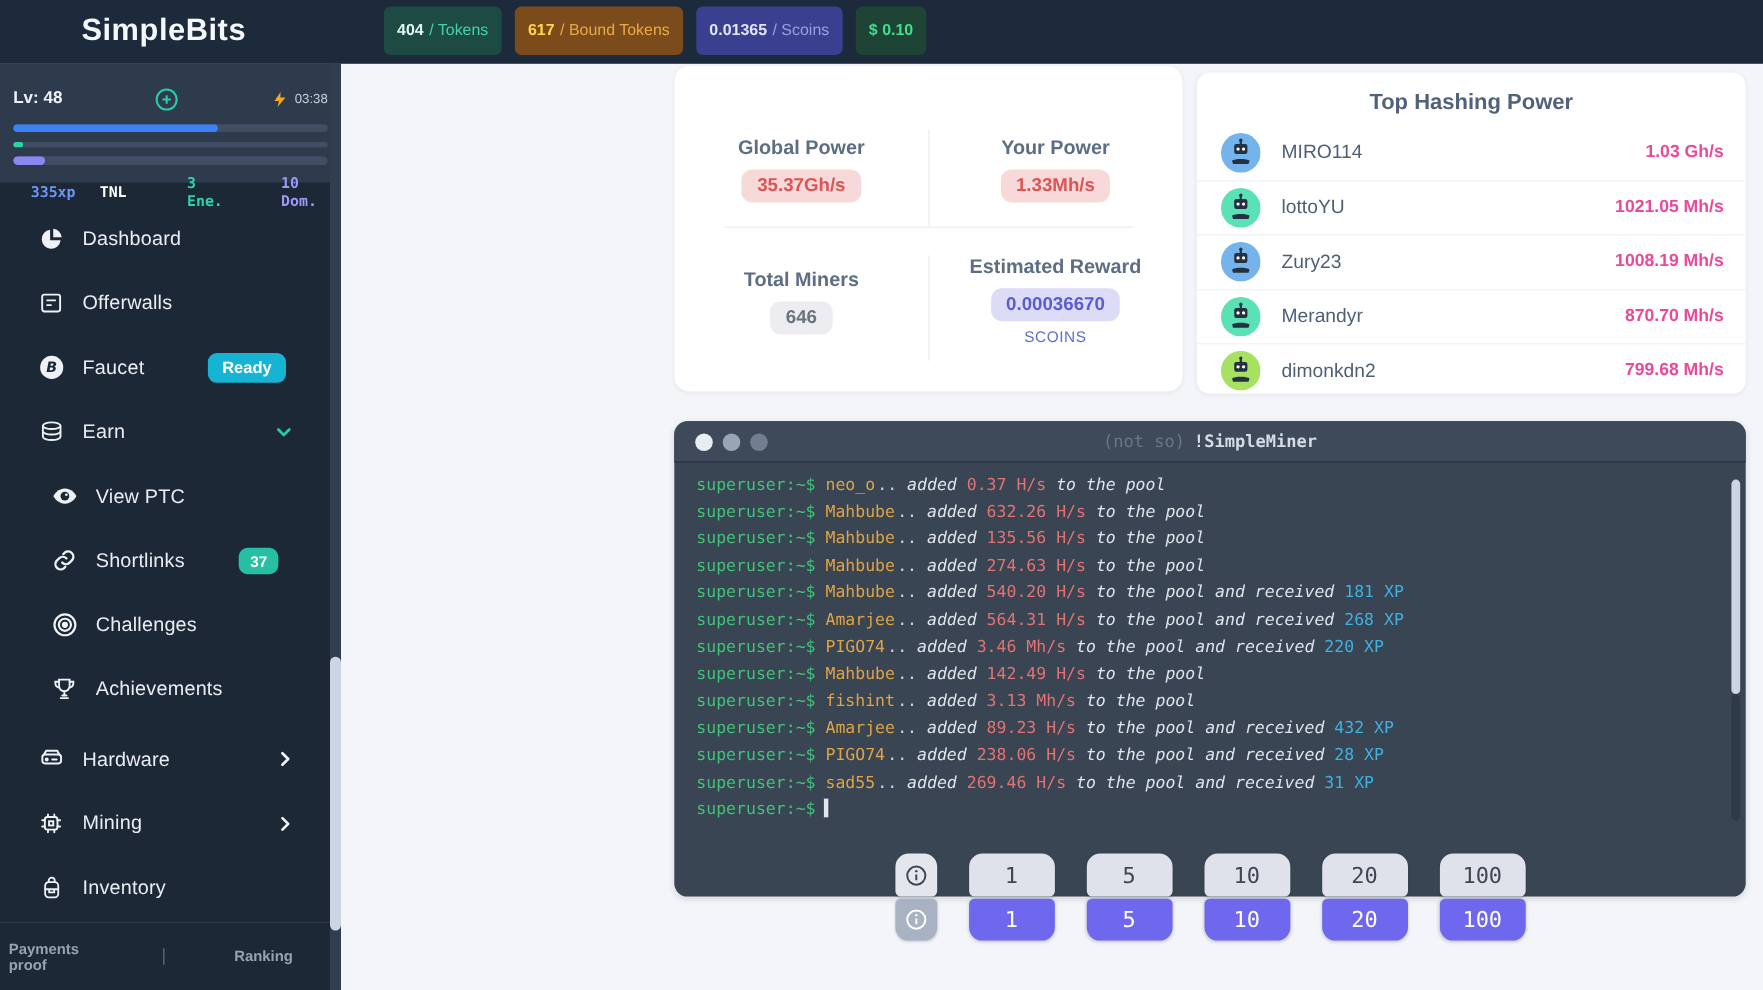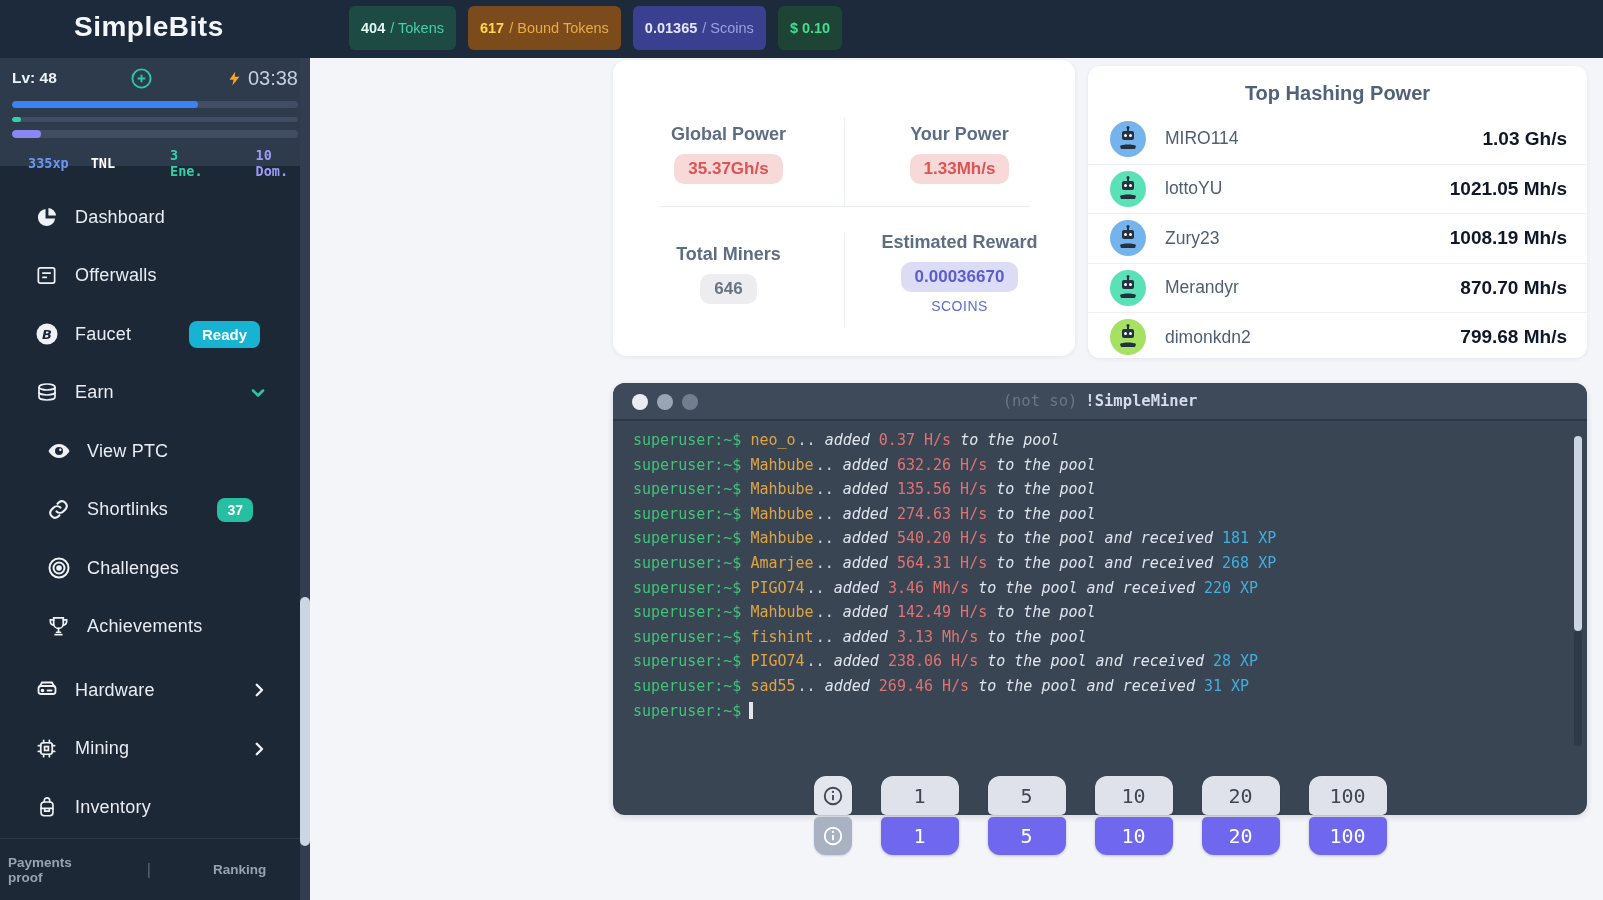--- a/index.html
+++ b/index.html
@@ -12,25 +12,25 @@
   .tb-badges { position:absolute; left:349px; top:6px; display:flex; gap:12px; }
   .tb-badge { height:44px; display:flex; align-items:center; padding:0 12px; border-radius:6px; font-size:14.5px; white-space:nowrap; }
   .tb-badge .val { font-weight:bold; margin-right:5px; }
   .tb-tokens { background:#1d4b44; } .tb-tokens .val { color:#e2fbf3; } .tb-tokens .lab { color:#45d1ab; }
   .tb-bound { background:#7b4b1c; } .tb-bound .val { color:#ffd84a; } .tb-bound .lab { color:#e9ab45; }
   .tb-scoins { background:#3b3f90; } .tb-scoins .val { color:#e3e6ff; } .tb-scoins .lab { color:#98a1e0; }
   .tb-usd { background:#1d4434; } .tb-usd .val { color:#3fe08d; margin-right:0; }
 
   
   .sidebar { position:absolute; left:0; top:58px; width:310px; height:842px; background:#1d2837; z-index:10; }
-  .level-card { height:108px; background:#2d3b4d; padding:7px 12px 0 12px; }
+  .level-card { height:108px; background:#2d3b4d; padding:19px 12px 0 12px; }
   .level-row1 { display:flex; align-items:center; height:26px; }
   .lv-label { color:#eef2f8; font-size:15.5px; font-weight:bold; }
   .plus-wrap { flex:1; display:flex; justify-content:center; }
-  .time-wrap { display:flex; align-items:center; gap:6px; color:#c7cfda; font-size:20px; }
+  .time-wrap { display:flex; align-items:center; gap:6px; color:#c7cfda; font-size:12px; }
   .pbar { height:7px; background:#414d63; border-radius:4px; margin-top:10px; overflow:hidden; }
   .pbar.thin { height:5px; margin-top:9px; }
   .pbar.mid { height:8px; margin-top:8px; }
   .pfill { height:100%; border-radius:4px; }
   .pfill.xp { background:#3b82f6; }
   .pfill.ene { background:#2ed3a5; }
   .pfill.dom { background:#8a86f2; }
   .level-labels { display:flex; align-items:center; margin-top:9px; padding:0 10px 0 16px;
                   font-family:"DejaVu Sans Mono", monospace; font-size:13.5px; font-weight:bold;gap:13px; }
   .lbl-xp { color:#6a96f5; } .lbl-tnl { color:#ffffff; margin-left:9px; }
@@ -75,21 +75,21 @@
 
   
   .board-card { position:absolute; left:778px; top:8px; width:499px; height:292px; background:#fff;
                 border-radius:12px; box-shadow:0 1px 4px rgba(30,40,60,.07); padding-top:16px; }
   .board-title { text-align:center; font-size:20px; font-weight:bold; color:#50627a; }
   .board-rows { margin-top:9px; }
   .board-row { height:49.5px; display:flex; align-items:center; padding:0 20px 0 22px; border-top:1px solid #edf0f5; }
   .board-row:first-child { border-top:none; }
   .b-avatar { width:36px; height:36px; flex:none; margin-right:19px; }
   .b-name { font-size:17.5px; color:#4e5f75; }
-  .b-value { margin-left:auto; font-size:19px; font-weight:bold; color:#0f172a; }
+  .b-value { margin-left:auto; font-size:16px; font-weight:bold; color:#ec4899; }
 
   
   .terminal { position:absolute; left:303px; top:325px; width:974px; height:432px; background:#394553;
               border-radius:12px; box-shadow:0 2px 6px rgba(30,40,60,.15); }
   .tbar { position:relative; height:38px; background:#3e4a5a; border-radius:12px 12px 0 0;
           border-bottom:2px solid #2c3848; display:flex; align-items:center; justify-content:center; }
   .tdots { position:absolute; left:19px; top:11px; display:flex; gap:9px; }
   .tdot { width:16px; height:16px; border-radius:50%; }
   .tdot.d1 { background:#e9edf2; } .tdot.d2 { background:#9aa5b4; } .tdot.d3 { background:#727e8f; }
   .ttitle { font-family:"DejaVu Sans Mono", monospace; font-size:15.5px; font-weight:bold; }
@@ -450,20 +450,21 @@
     <div class="tbody">
       <div class="tline"><span class="g">superuser:~$</span> <span class="o">neo_o</span><span class="dots2">..</span> <span class="w">added</span> <span class="r">0.37 H/s</span> <span class="w">to the pool</span> <span class="c"></span></div>
       <div class="tline"><span class="g">superuser:~$</span> <span class="o">Mahbube</span><span class="dots2">..</span> <span class="w">added</span> <span class="r">632.26 H/s</span> <span class="w">to the pool</span> <span class="c"></span></div>
       <div class="tline"><span class="g">superuser:~$</span> <span class="o">Mahbube</span><span class="dots2">..</span> <span class="w">added</span> <span class="r">135.56 H/s</span> <span class="w">to the pool</span> <span class="c"></span></div>
       <div class="tline"><span class="g">superuser:~$</span> <span class="o">Mahbube</span><span class="dots2">..</span> <span class="w">added</span> <span class="r">274.63 H/s</span> <span class="w">to the pool</span> <span class="c"></span></div>
       <div class="tline"><span class="g">superuser:~$</span> <span class="o">Mahbube</span><span class="dots2">..</span> <span class="w">added</span> <span class="r">540.20 H/s</span> <span class="w">to the pool and received</span> <span class="c">181 XP</span></div>
       <div class="tline"><span class="g">superuser:~$</span> <span class="o">Amarjee</span><span class="dots2">..</span> <span class="w">added</span> <span class="r">564.31 H/s</span> <span class="w">to the pool and received</span> <span class="c">268 XP</span></div>
       <div class="tline"><span class="g">superuser:~$</span> <span class="o">PIGO74</span><span class="dots2">..</span> <span class="w">added</span> <span class="r">3.46 Mh/s</span> <span class="w">to the pool and received</span> <span class="c">220 XP</span></div>
       <div class="tline"><span class="g">superuser:~$</span> <span class="o">Mahbube</span><span class="dots2">..</span> <span class="w">added</span> <span class="r">142.49 H/s</span> <span class="w">to the pool</span> <span class="c"></span></div>
       <div class="tline"><span class="g">superuser:~$</span> <span class="o">fishint</span><span class="dots2">..</span> <span class="w">added</span> <span class="r">3.13 Mh/s</span> <span class="w">to the pool</span> <span class="c"></span></div>
+      <div class="tline"><span class="g">superuser:~$</span> <span class="o">Amarjee</span><span class="dots2">..</span> <span class="w">added</span> <span class="r">89.23 H/s</span> <span class="w">to the pool and received</span> <span class="c">432 XP</span></div>
       <div class="tline"><span class="g">superuser:~$</span> <span class="o">PIGO74</span><span class="dots2">..</span> <span class="w">added</span> <span class="r">238.06 H/s</span> <span class="w">to the pool and received</span> <span class="c">28 XP</span></div>
       <div class="tline"><span class="g">superuser:~$</span> <span class="o">sad55</span><span class="dots2">..</span> <span class="w">added</span> <span class="r">269.46 H/s</span> <span class="w">to the pool and received</span> <span class="c">31 XP</span></div>
       <div class="tline"><span class="g">superuser:~$</span><span class="cursor"></span></div>
     </div>
 
     <div class="tscroll-thumb"></div>
     <div class="tscroll-track"></div>
   </div>
 
   <div class="pool-buttons">

